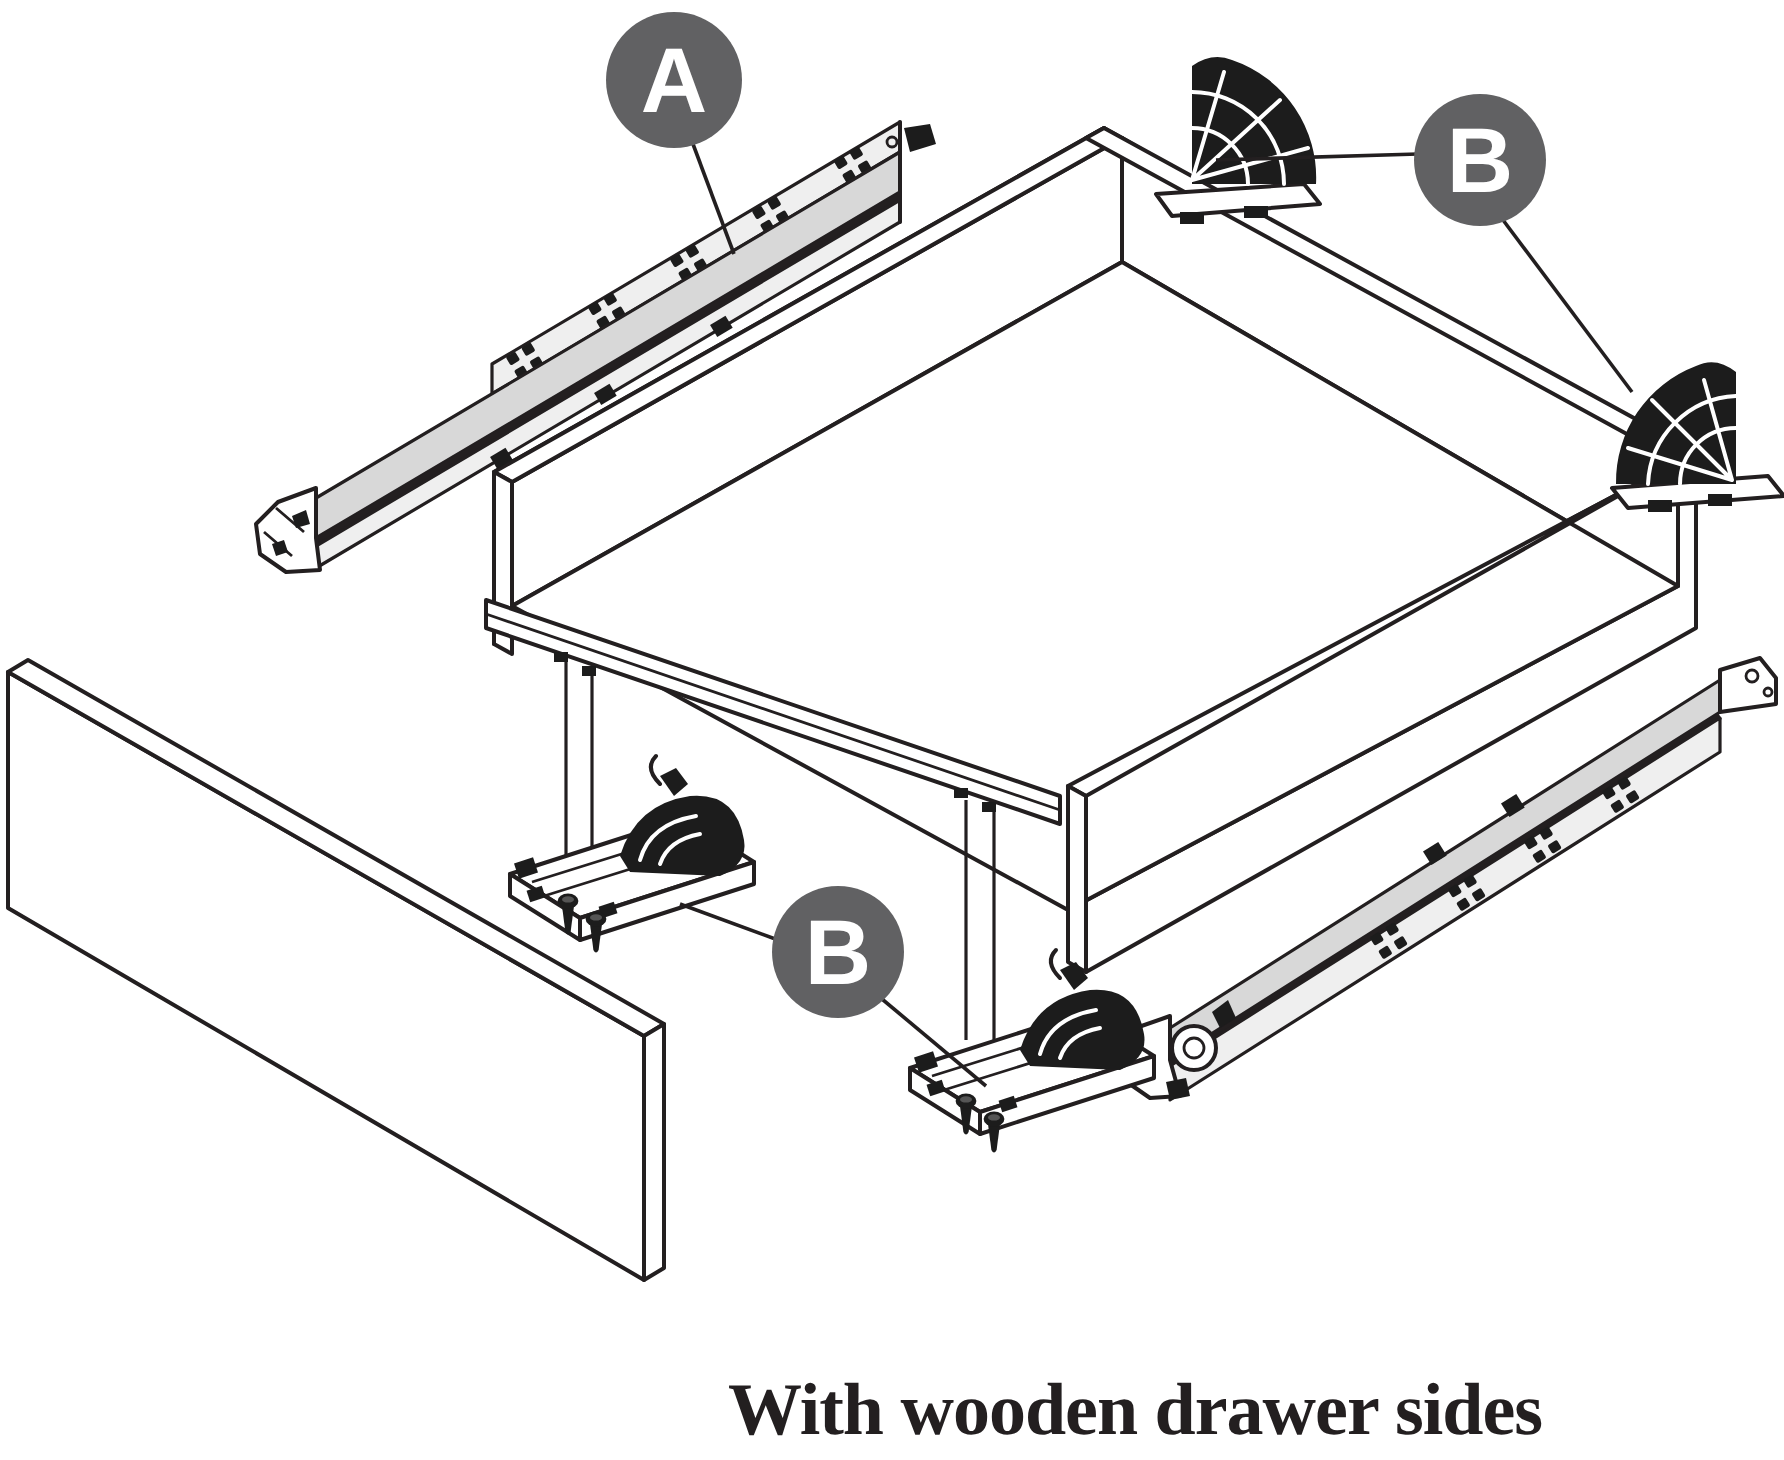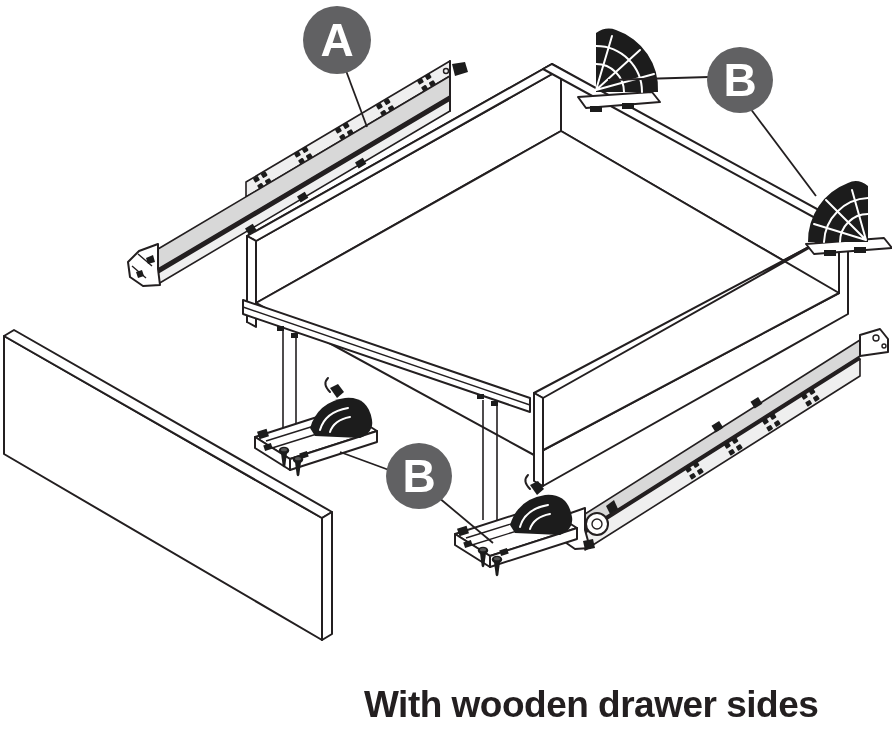--- a/index.html
+++ b/index.html
@@ -1,20 +1,20 @@
 <!DOCTYPE html>
 <html><head>
 <meta charset="utf-8">
 <style>
   html,body{margin:0;padding:0;background:#fff;}
   .stage{position:relative;width:892px;height:730px;background:#fff;overflow:hidden;
          font-family:"Liberation Sans",sans-serif;}
   .stage svg{position:absolute;left:0;top:0;}
   .caption{position:absolute;left:364px;top:684px;font-size:37px;font-weight:700;
-           color:#231f20;letter-spacing:-0.5px;white-space:nowrap;}
+           color:#231f20;letter-spacing:-0.5px;white-space:nowrap;font-family:Liberation Serif, serif;}
   
   .s  {stroke:#231f20;stroke-width:2;stroke-linejoin:round;stroke-linecap:round;fill:none;}
   .sf {stroke:#231f20;stroke-width:2;stroke-linejoin:round;fill:#fff;}
   .sg {stroke:#231f20;stroke-width:1.6;stroke-linejoin:round;fill:#d8d8d8;}
   .sl {stroke:#231f20;stroke-width:1.6;stroke-linejoin:round;fill:#efefef;}
   .thin{stroke:#231f20;stroke-width:1.4;fill:none;}
   .blk{fill:#1c1c1c;stroke:none;}
   .wln{stroke:#fff;stroke-width:2;fill:none;stroke-linecap:round;}
   .lbl{font-family:"Liberation Sans",sans-serif;font-weight:700;font-size:46px;fill:#fff;
        text-anchor:middle;}

